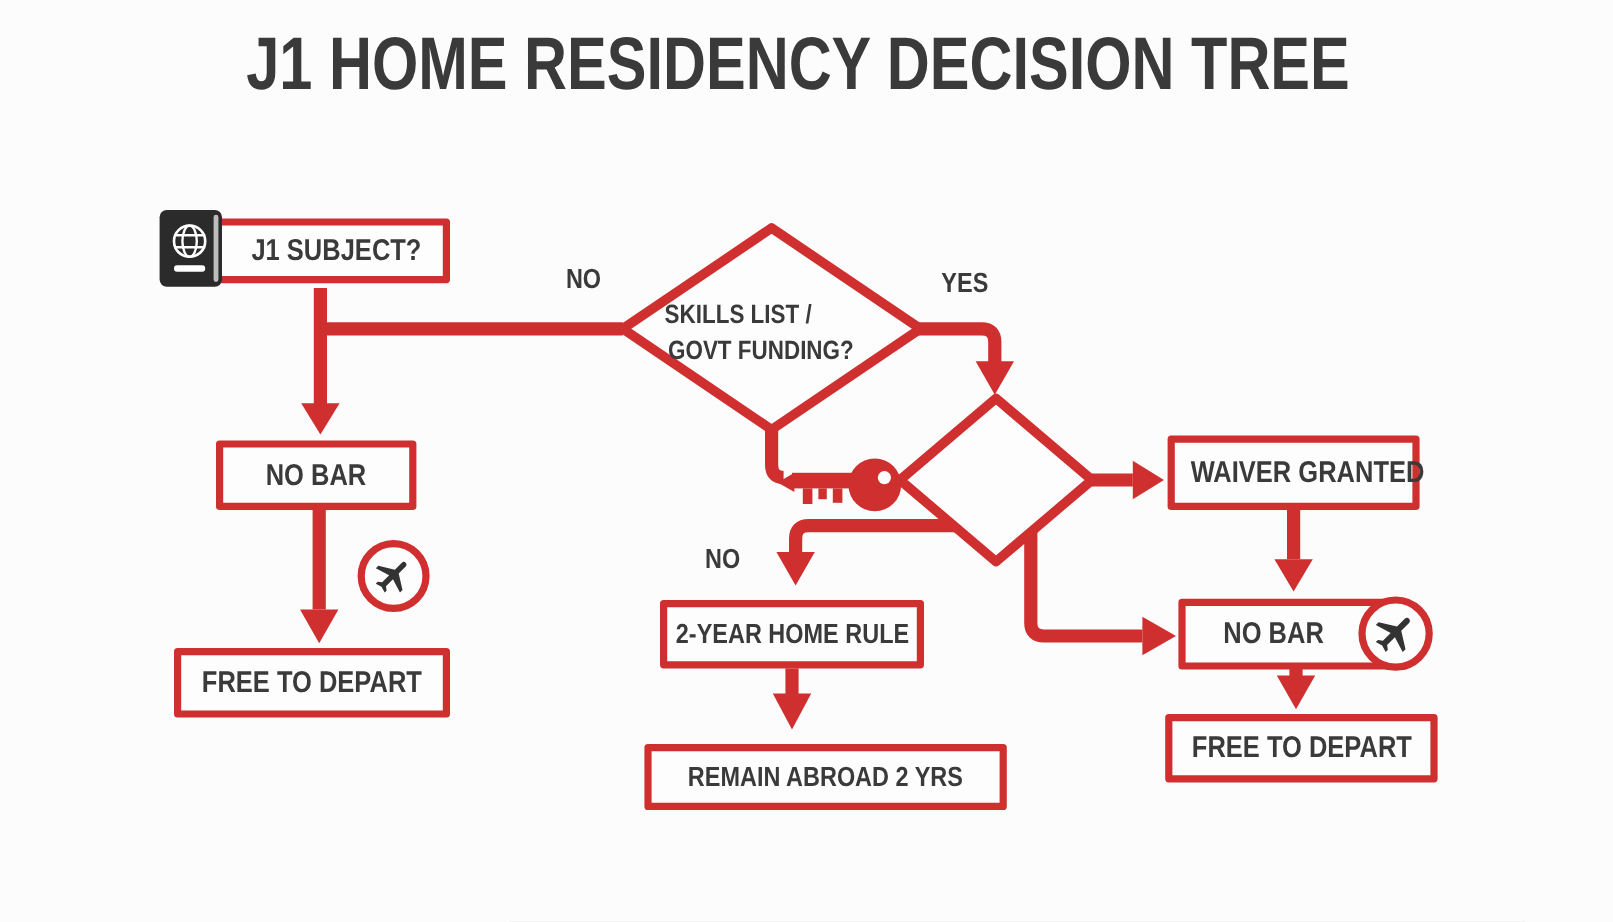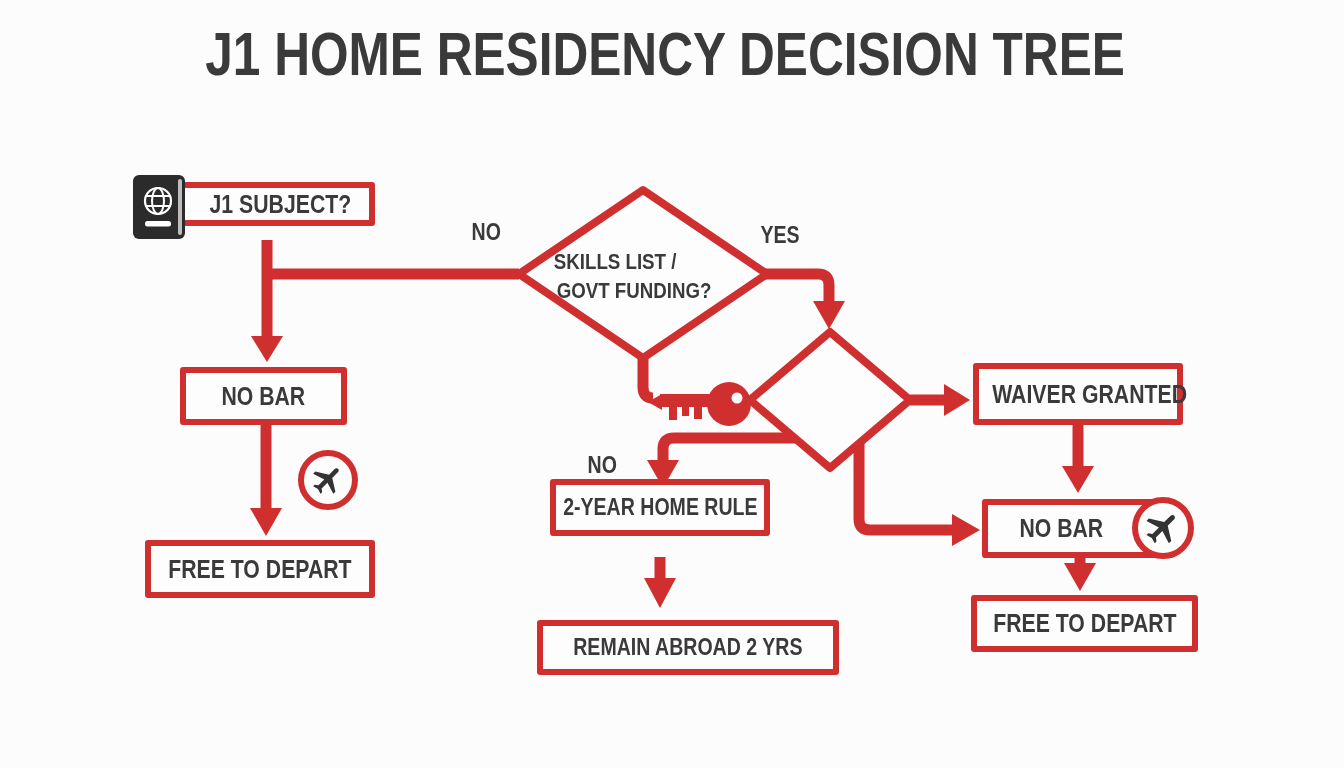--- a/index.html
+++ b/index.html
@@ -89,33 +89,33 @@
     <polygon class="fill-red" points="813,301 845,301 829,329"></polygon>
     <polygon class="fill-red" points="647,460 679,460 663,488"></polygon>
     <polygon class="fill-red" points="944,384 944,416 970,400"></polygon>
     <polygon class="fill-red" points="1062,466 1094,466 1078,493"></polygon>
     <polygon class="fill-red" points="952,514 952,546 980,530"></polygon>
     <polygon class="fill-red" points="1064,563 1096,563 1080,591"></polygon>
     <polygon class="fill-red" points="250,508 282,508 266,536"></polygon>
     <polygon class="fill-red" points="644,578 676,578 660,608"></polygon>
   </svg>
 
-  <div class="node z2" style="left:158px;top:182px;width:217px;height:44px;padding-left:28px;text-align:right;">
+  <div class="node z2" style="left:158px;top:182px;width:217px;height:54px;padding-left:28px;text-align:right;">
     <span>J1 SUBJECT?</span>
   </div>
 
   <div class="node z2" style="left:180px;top:367px;width:167px;height:58px;">
     <span>NO BAR</span>
   </div>
 
   <div class="node z2" style="left:145px;top:540px;width:230px;height:58px;">
     <span>FREE TO DEPART</span>
   </div>
 
-  <div class="node tight z2" style="left:550px;top:479px;width:220px;height:57px;">
+  <div class="node tight z2" style="left:550px;top:500px;width:220px;height:57px;">
     <span>2-YEAR HOME RULE</span>
   </div>
 
   <div class="node tight z2" style="left:537px;top:620px;width:302px;height:55px;">
     <span>REMAIN ABROAD 2 YRS</span>
   </div>
 
   <div class="node z2" style="left:973px;top:363px;width:210px;height:62px;padding-left:24px;">
     <span>WAIVER GRANTED</span>
   </div>
@@ -129,21 +129,21 @@
   </div>
 
   <div class="diamond-label z3" style="left:543px;top:248px;width:200px;">
     <span>SKILLS LIST /</span><br>
     <span>GOVT FUNDING?</span>
   </div>
 
   <div class="edge-label z3" style="left:469px;top:219px;width:60px;">
     <span>NO</span>
   </div>
-  <div class="edge-label z3" style="left:757px;top:222px;width:60px;">
+  <div class="edge-label z3" style="left:781px;top:222px;width:60px;">
     <span>YES</span>
   </div>
   <div class="edge-label z3" style="left:585px;top:452px;width:60px;">
     <span>NO</span>
   </div>
 
   <div class="passport">
     <svg width="52" height="64" viewBox="0 0 52 64">
       <rect x="45" y="4" width="4" height="56" rx="2" fill="#bdbdbd"></rect>
       <circle cx="25" cy="26" r="13" fill="none" stroke="#ffffff" stroke-width="2.2"></circle>

